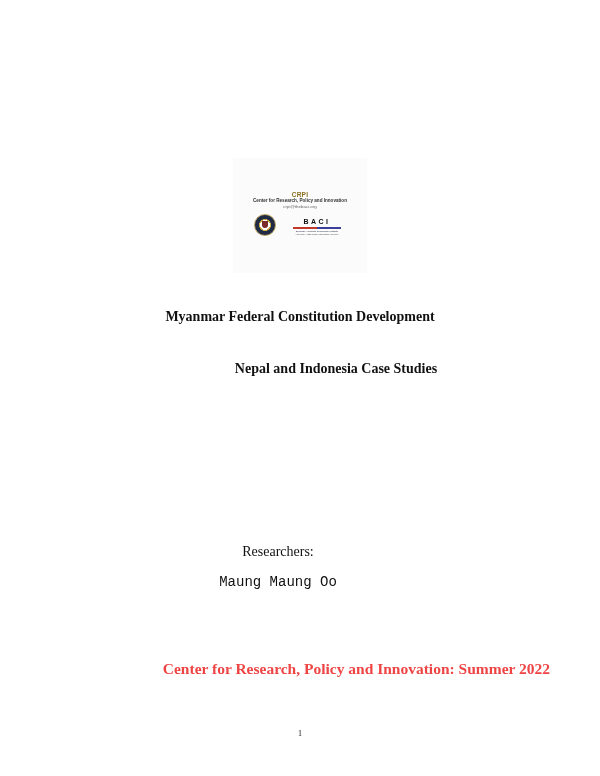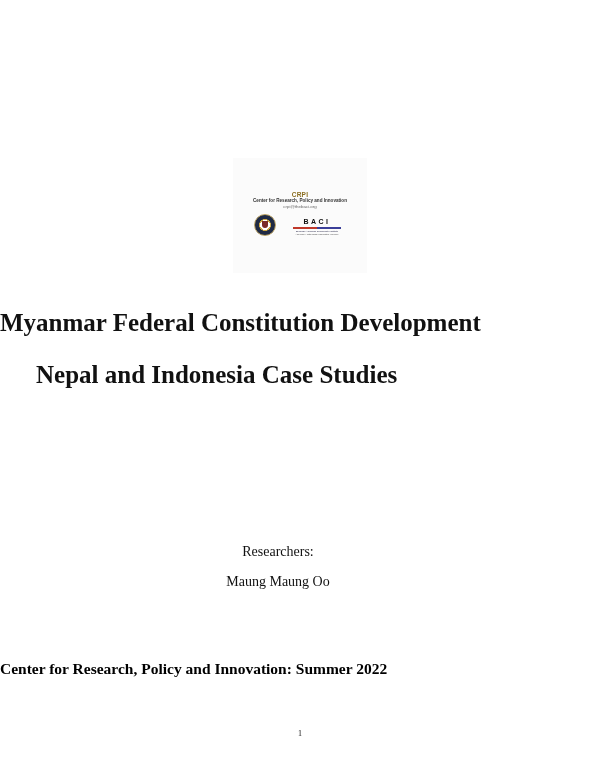--- a/index.html
+++ b/index.html
@@ -112,50 +112,51 @@
       font-family: "Liberation Sans", "DejaVu Sans", sans-serif;
       font-size: 2.2px;
       color: #444444;
       line-height: 3px;
       white-space: nowrap;
     }
     .title {
       position: absolute;
       left: 0;
       width: 600px;
-      font-family: "Liberation Serif", "DejaVu Serif", serif;
-      font-weight: bold;
-      font-size: 25px;
+      text-align: center;
+      font-family: "Liberation Serif", "DejaVu Serif", serif;
+      font-weight: bold;
+      font-size: 14px;
       color: #111111;
       white-space: nowrap;
     }
     .title-1 { top: 309px; }
     .title-2 { top: 361px; margin-left: 36px; }
     .researchers {
       position: absolute;
       left: 0;
       width: 556px;
       text-align: center;
       font-family: "Liberation Serif", "DejaVu Serif", serif;
       font-size: 14px;
       color: #111111;
     }
     .researchers-label { top: 544px; }
-    .researcher-1 { top: 574px; }
+    .researcher-1 { top: 574px; font-family: Liberation Mono, monospace; }
     .researcher-2 { top: 603px; }
     .footer-line {
       position: absolute;
       left: 0;
       width: 550px;
       top: 660px;
-      text-align: left;
+      text-align: right;
       font-family: "Liberation Serif", "DejaVu Serif", serif;
       font-weight: bold;
       font-size: 15.5px;
-      color: #000000;
+      color: #ef4444;
       white-space: nowrap;
     }
     .page-number {
       position: absolute;
       left: 0;
       width: 600px;
       top: 729px;
       text-align: center;
       font-family: "Liberation Serif", "DejaVu Serif", serif;
       font-size: 8px;

